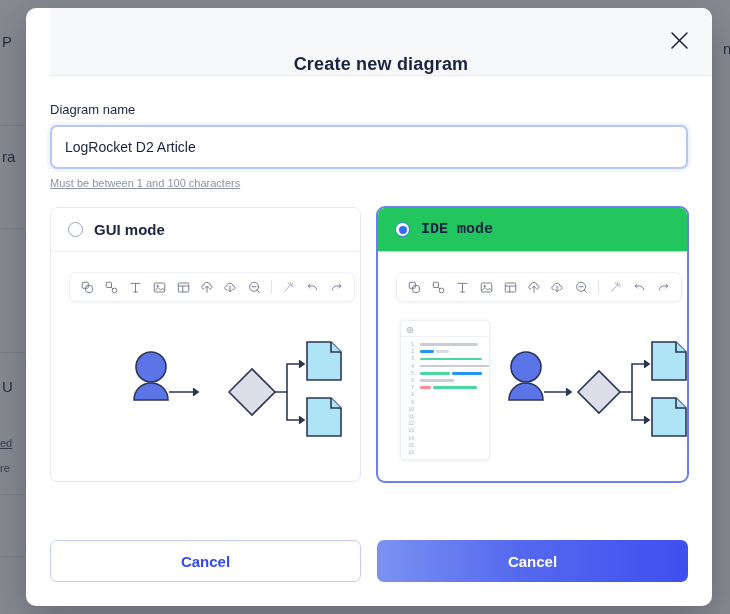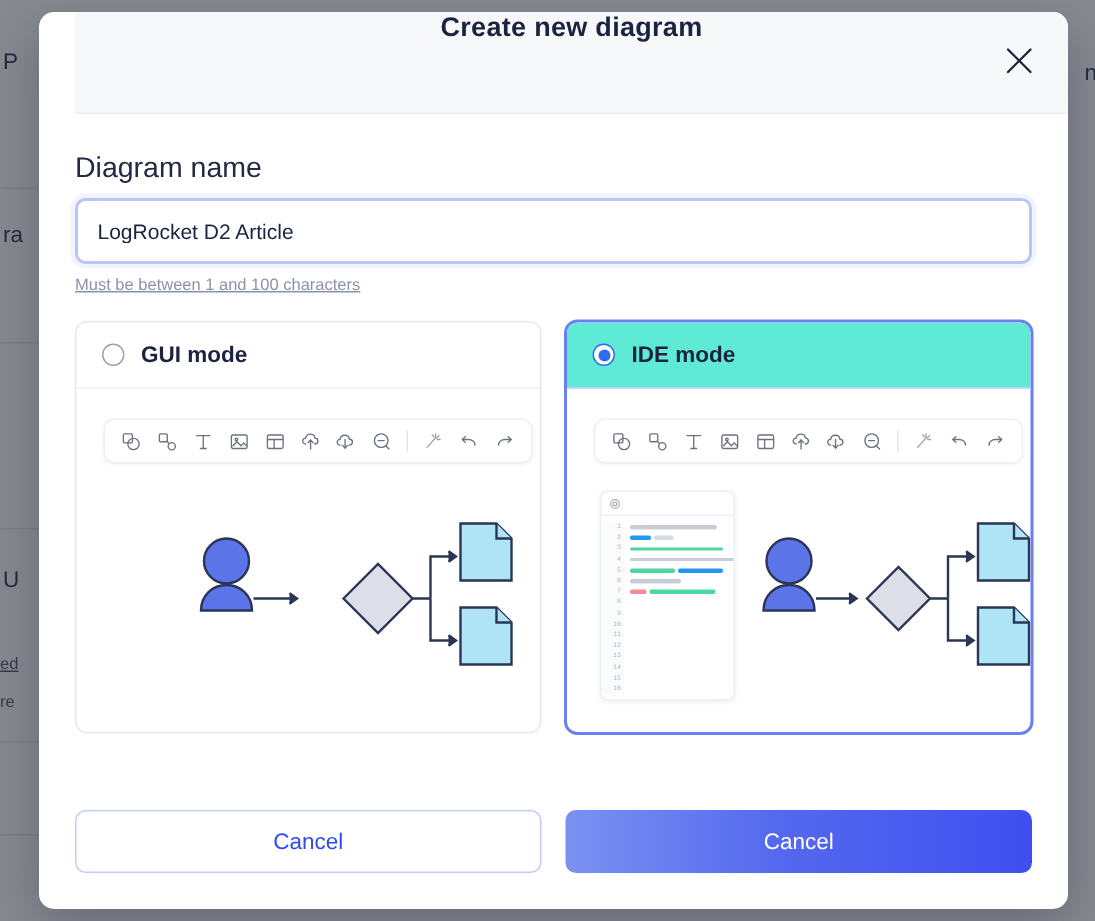--- a/index.html
+++ b/index.html
@@ -47,21 +47,21 @@
     display: flex;
     flex-direction: column;
   }
   #modal-header {
     position: relative;
     height: 68px;
     flex: 0 0 68px;
     background: #f7f8fa;
     border-bottom: 1px solid #e9ecf2;
     display: flex;
-    align-items: flex-start;
+    align-items: flex-end;
     justify-content: center;
     margin-left: 24px;
   }
   #modal-title {
     font-size: 18px;
     font-weight: bold;
     color: #1a2340;
     letter-spacing: .2px;
   }
   #close-btn {
@@ -73,21 +73,21 @@
     cursor: pointer;
     background: none; border: none; padding: 0;
   }
 
   #modal-body {
     flex: 1 1 auto;
     padding: 26px 24px 0 24px;
   }
 
   .field-label {
-    font-size: 19px;
+    font-size: 13px;
     color: #222b45;
     margin-bottom: 8px;
   }
   #name-input {
     width: 100%;
     height: 44px;
     border: 2px solid #b8c6f5;
     border-radius: 7px;
     padding: 0 13px;
     font-size: 14px;
@@ -130,22 +130,23 @@
     height: 44px;
     flex: 0 0 44px;
     display: flex;
     align-items: center;
     gap: 11px;
     padding: 0 17px;
     border-bottom: 1px solid #eceff5;
     background: #ffffff;
   }
   .mode-card.selected .card-head {
-    background: #5eead4;
+    background: #22c55e;
     border-bottom: 1px solid #c6cff5;
+    font-family: Liberation Mono, monospace;
   }
   .radio {
     width: 15px; height: 15px;
     border-radius: 50%;
     border: 1.5px solid #9aa3b5;
     background: #fff;
     flex: 0 0 15px;
     position: relative;
   }
   .radio.checked {
@@ -249,21 +250,21 @@
     flex: 0 0 auto;
     padding: 20px 24px 24px 24px;
     display: flex;
     gap: 16px;
   }
   .btn {
     height: 42px;
     width: 325px;
     border-radius: 7px;
     font-size: 15px;
-    font-weight: normal;
+    font-weight: bold;
     font-family: "Liberation Sans", sans-serif;
     cursor: pointer;
     display: flex;
     align-items: center;
     justify-content: center;
   }
   #cancel-button {
     background: #fff;
     border: 1px solid #c3cdf4;
     color: #2f4bf0;

